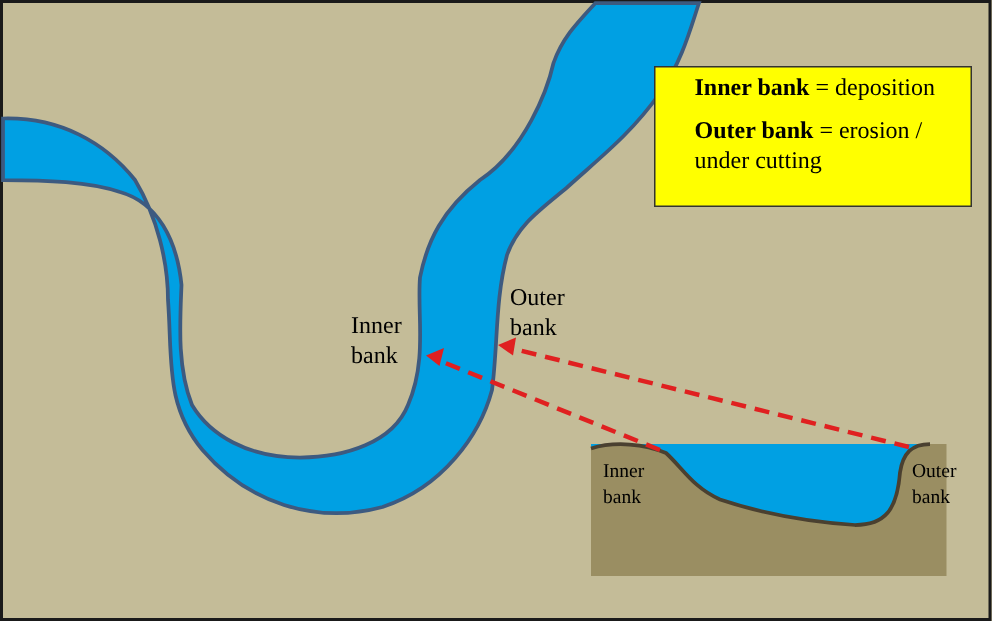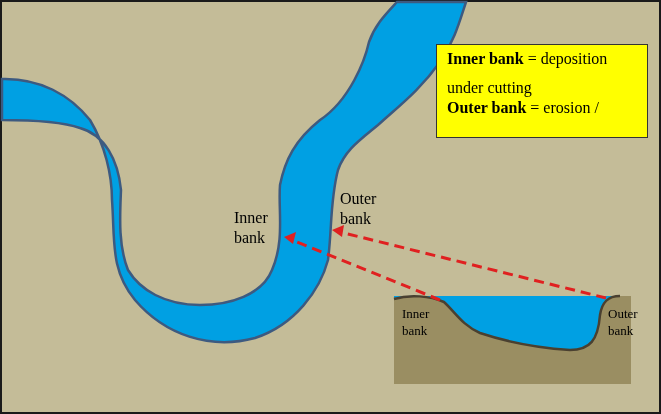--- a/index.html
+++ b/index.html
@@ -1,20 +1,20 @@
 <!DOCTYPE html>
 <html><head>
 <meta charset="utf-8">
 <style>
   html, body { margin:0; padding:0; }
   body { width:661px; height:414px; overflow:hidden; background:#c4bc98; }
   .frame { position:absolute; left:0; top:0; width:657px; height:410px; border:2px solid #1a1a1a; background:#c4bc98; }
   svg { position:absolute; left:0; top:0; }
   .legend { position:absolute; left:436px; top:44px; width:212px; height:94px; background:#ffff00; border:1px solid #333; box-sizing:border-box;
-            font-family:"Liberation Serif", serif; font-size:16px; color:#000; padding:4px 0 0 10px; line-height:20px; }
+            font-family:"Liberation Serif", serif; font-size:16px; color:#000; padding:4px 0 0 26px; line-height:20px; }
   .legend .row1 { margin-bottom:9px; }
   .legend b { font-weight:bold; }
   .lbl { position:absolute; font-family:"Liberation Serif", serif; color:#000; text-align:left; line-height:20px; font-size:16px; }
   .lbl.small { font-size:13px; line-height:17px; }
 </style>
 </head>
 <body>
 
 <div class="frame"></div>
 
@@ -40,22 +40,22 @@
   <g stroke="#e02020" stroke-width="3" stroke-dasharray="10,6" fill="none">
     <line x1="606" y1="298" x2="340" y2="232"></line>
     <line x1="440" y1="300" x2="292" y2="240"></line>
   </g>
   <polygon points="332,230 344,225 342,237" fill="#e02020"></polygon>
   <polygon points="284,237 296,232 293,244" fill="#e02020"></polygon>
 </svg>
 
 <div class="legend">
   <div class="row1"><b>Inner bank</b><span> = deposition</span></div>
+  <div><b>Outer bank</b><span> = erosion /</span></div>
   <div>under cutting</div>
-  <div><b>Outer bank</b><span> = erosion /</span></div>
 </div>
 
 <div class="lbl" style="left:234px;top:208px;">
   <div>Inner</div>
   <div>bank</div>
 </div>
 <div class="lbl" style="left:340px;top:189px;">
   <div>Outer</div>
   <div>bank</div>
 </div>

